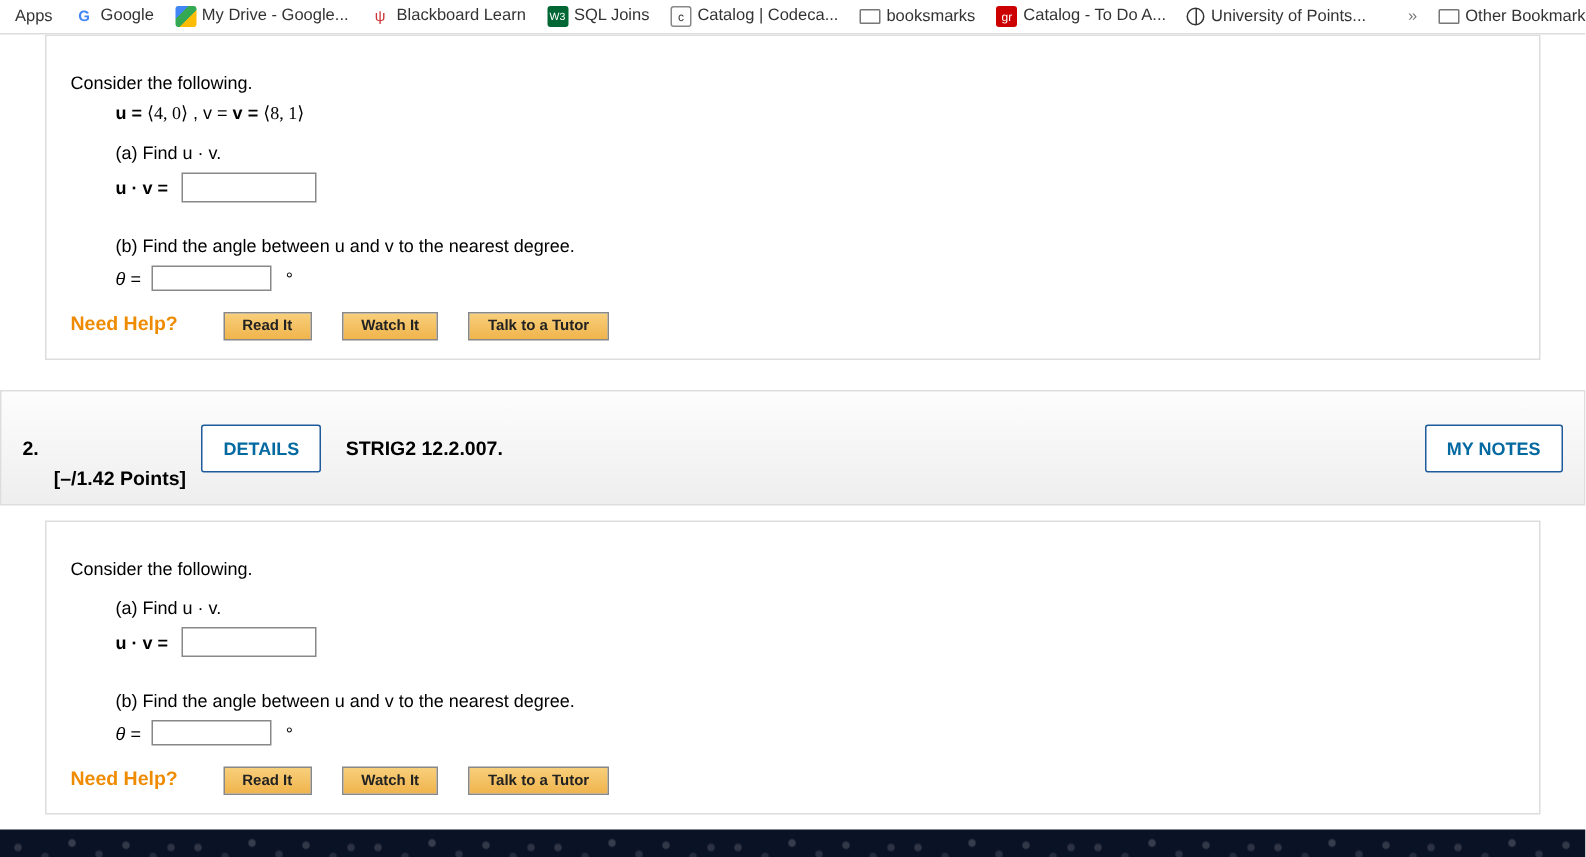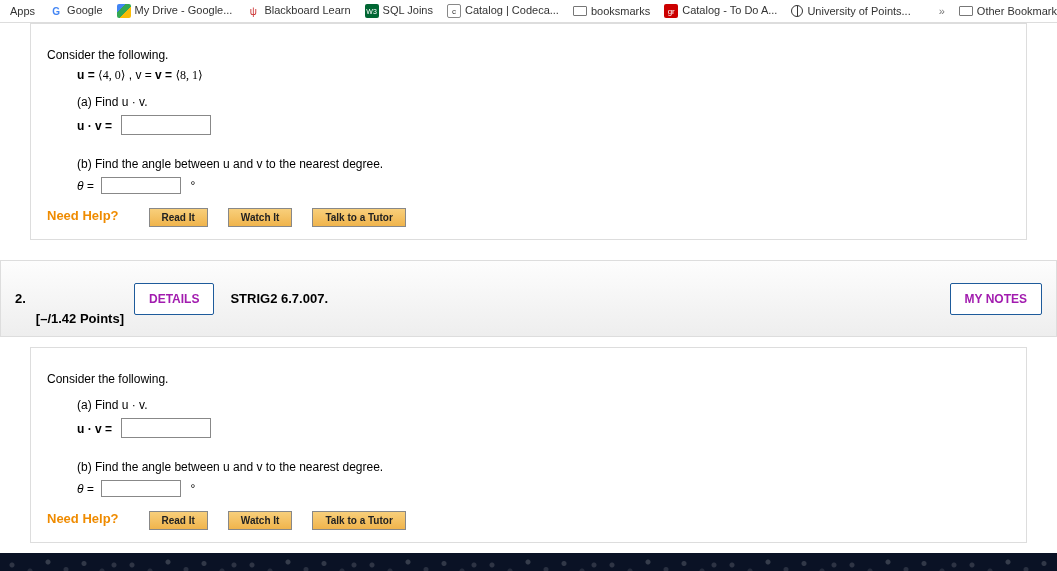--- a/index.html
+++ b/index.html
@@ -106,21 +106,21 @@
     padding: 10px 14px;
     background: linear-gradient(#fdfdfd,#eeeeee);
     border: 1px solid #ddd;
     margin: 20px 0 10px 0;
     gap: 10px;
   }
   .q-num { font-weight: bold; font-size: 13px; }
   .q-points { font-weight: bold; font-size: 13px; margin-top: 40px; }
   .outline-btn {
     border: 1px solid #1e5b9b;
-    color: #a21caf;
+    color: #0369a1;
     background: #fff;
     padding: 8px 14px;
     font-size: 12px;
     font-weight: bold;
     cursor: pointer;
     border-radius: 2px;
   }
   .q-ref { font-weight: bold; font-size: 13px; margin-left: 6px; }
   .header-spacer { flex:1; }
 
@@ -214,21 +214,21 @@
     <button class="help-btn">Read It</button>
     <button class="help-btn">Watch It</button>
     <button class="help-btn">Talk to a Tutor</button>
   </div>
 </div>
 
 <div class="question-header">
   <span class="q-num">2.</span>
   <span class="q-points">[–/1.42 Points]</span>
   <button class="outline-btn">DETAILS</button>
-  <span class="q-ref">STRIG2 6.7.007.</span>
+  <span class="q-ref">STRIG2 12.2.007.</span>
   <div class="header-spacer"></div>
   <button class="outline-btn">MY NOTES</button>
 </div>
 
 <div class="question-card" style="margin-top:0;">
   <div class="q-prompt">Consider the following.</div>
   <div class="q-indent">
     <div class="sub-part">(a) Find u · v.</div>
     <div>
       <b>u · v =</b>

